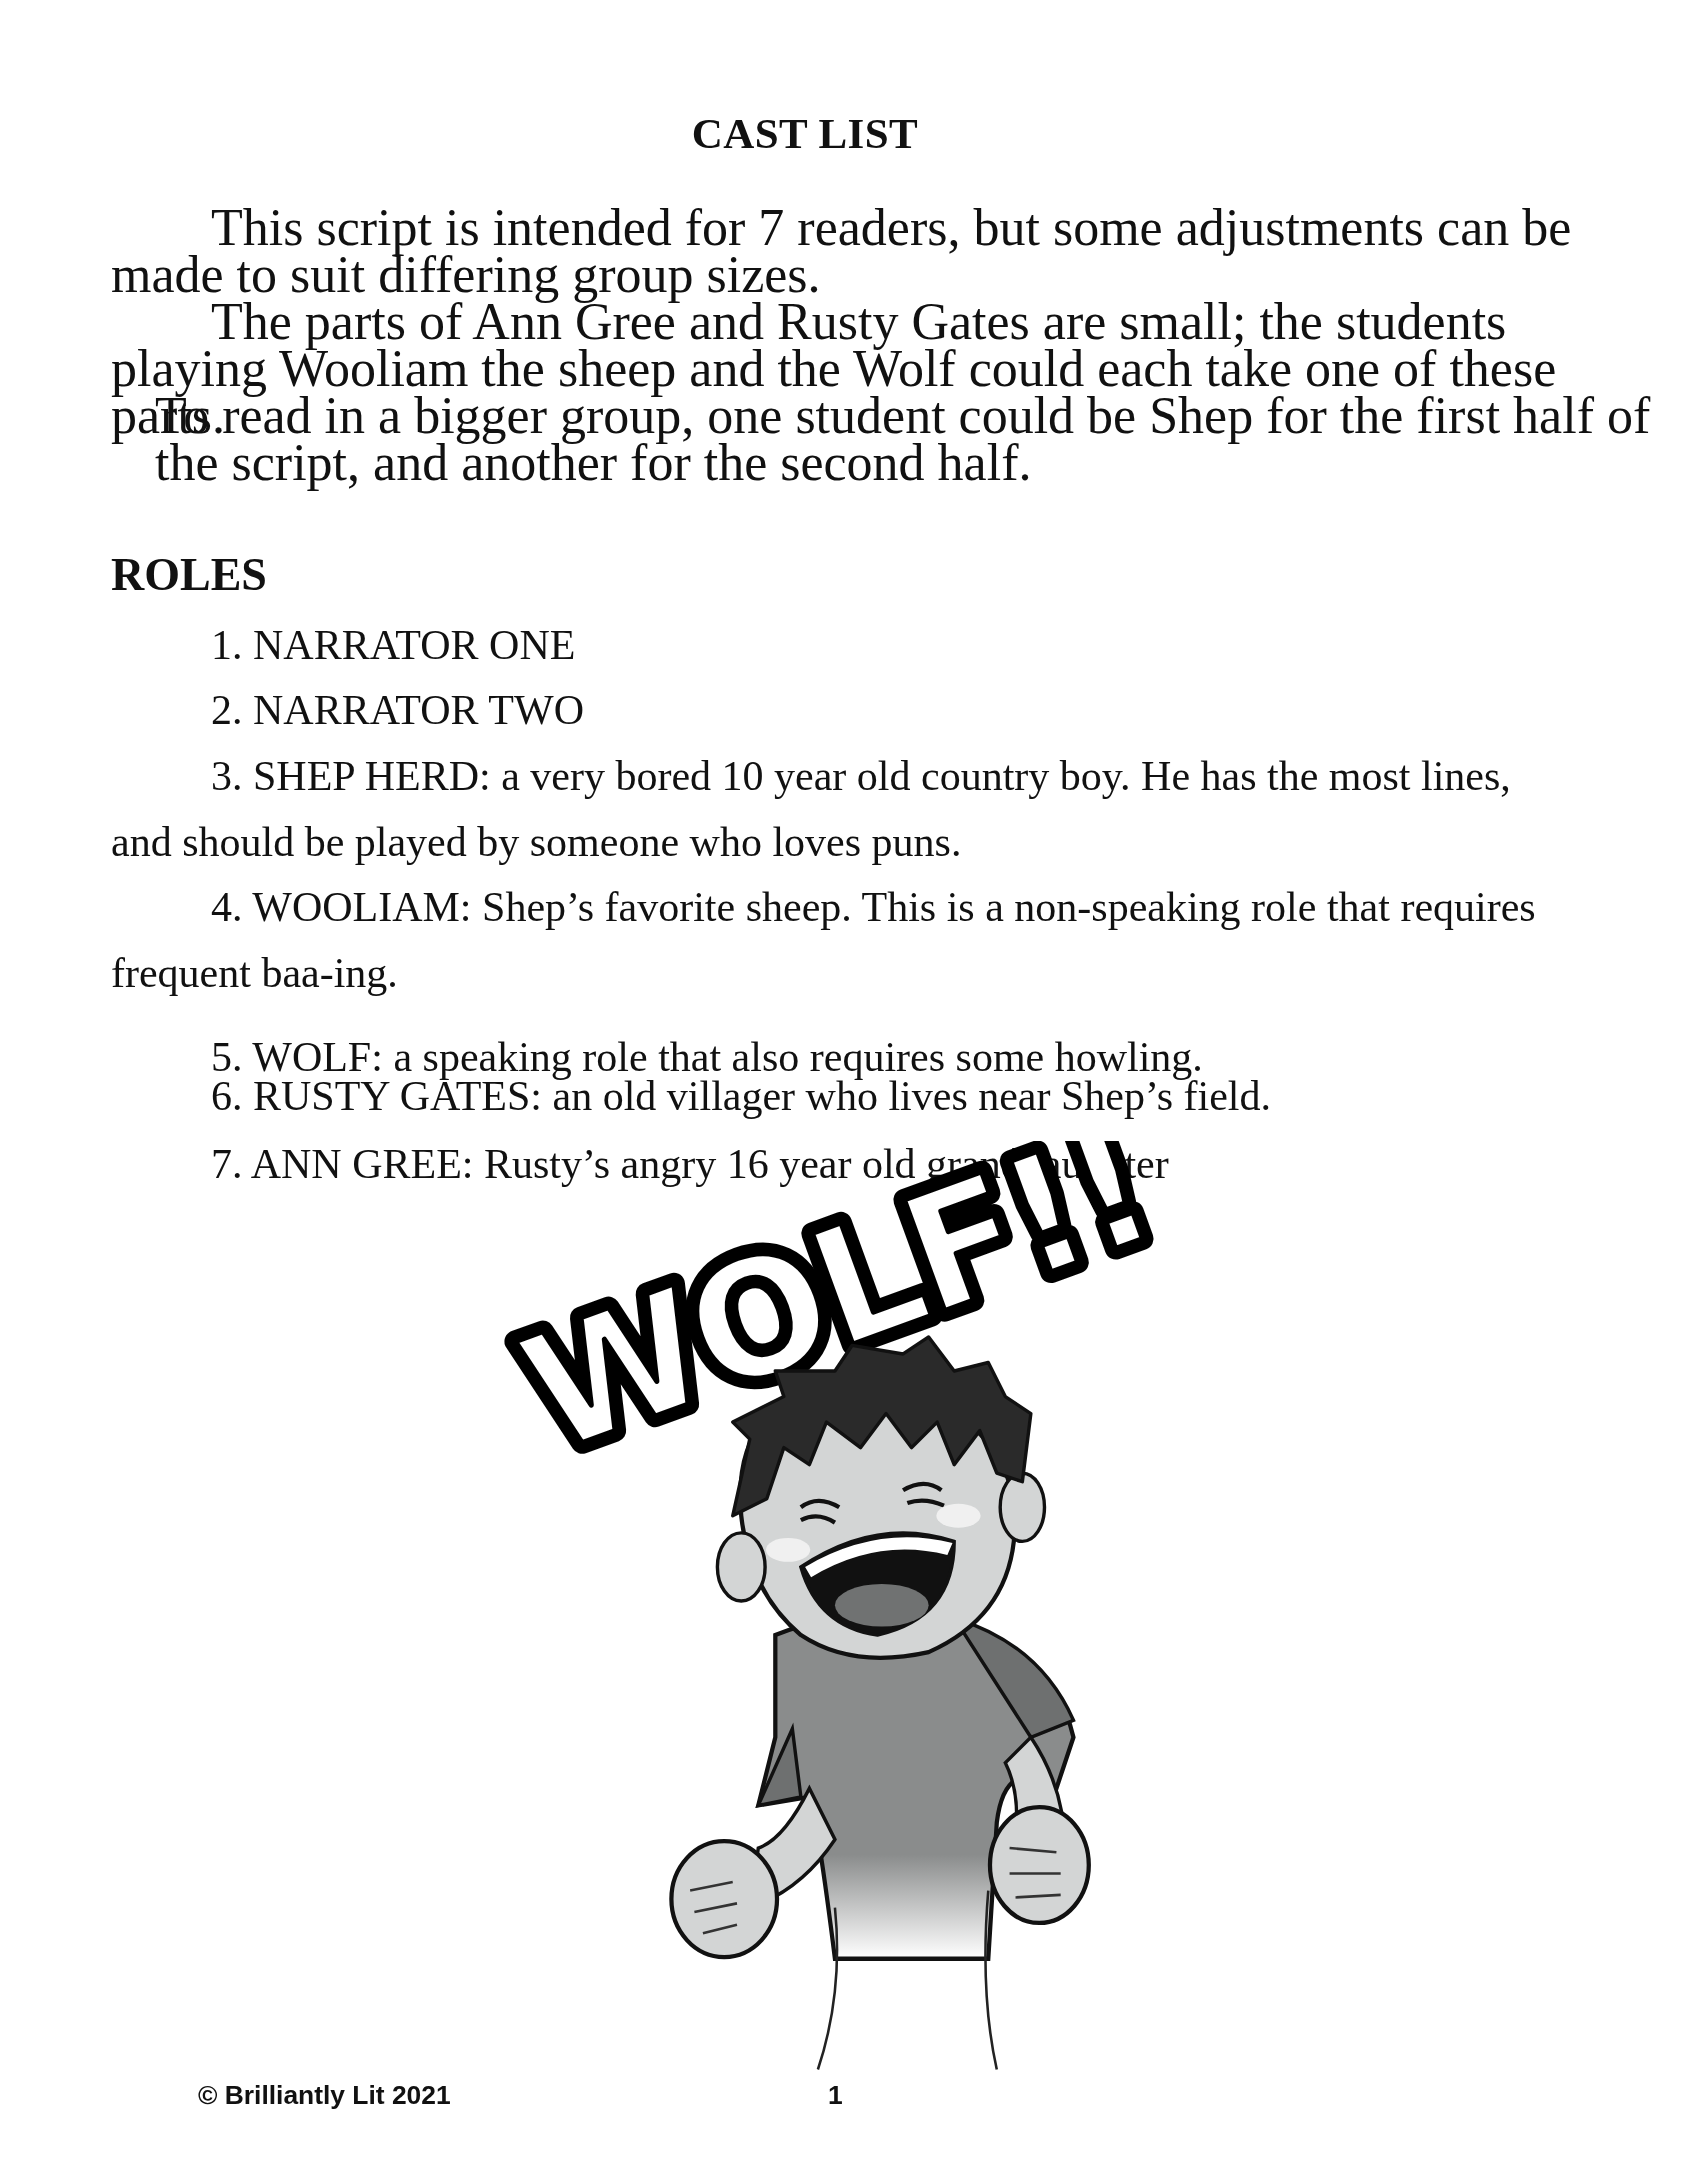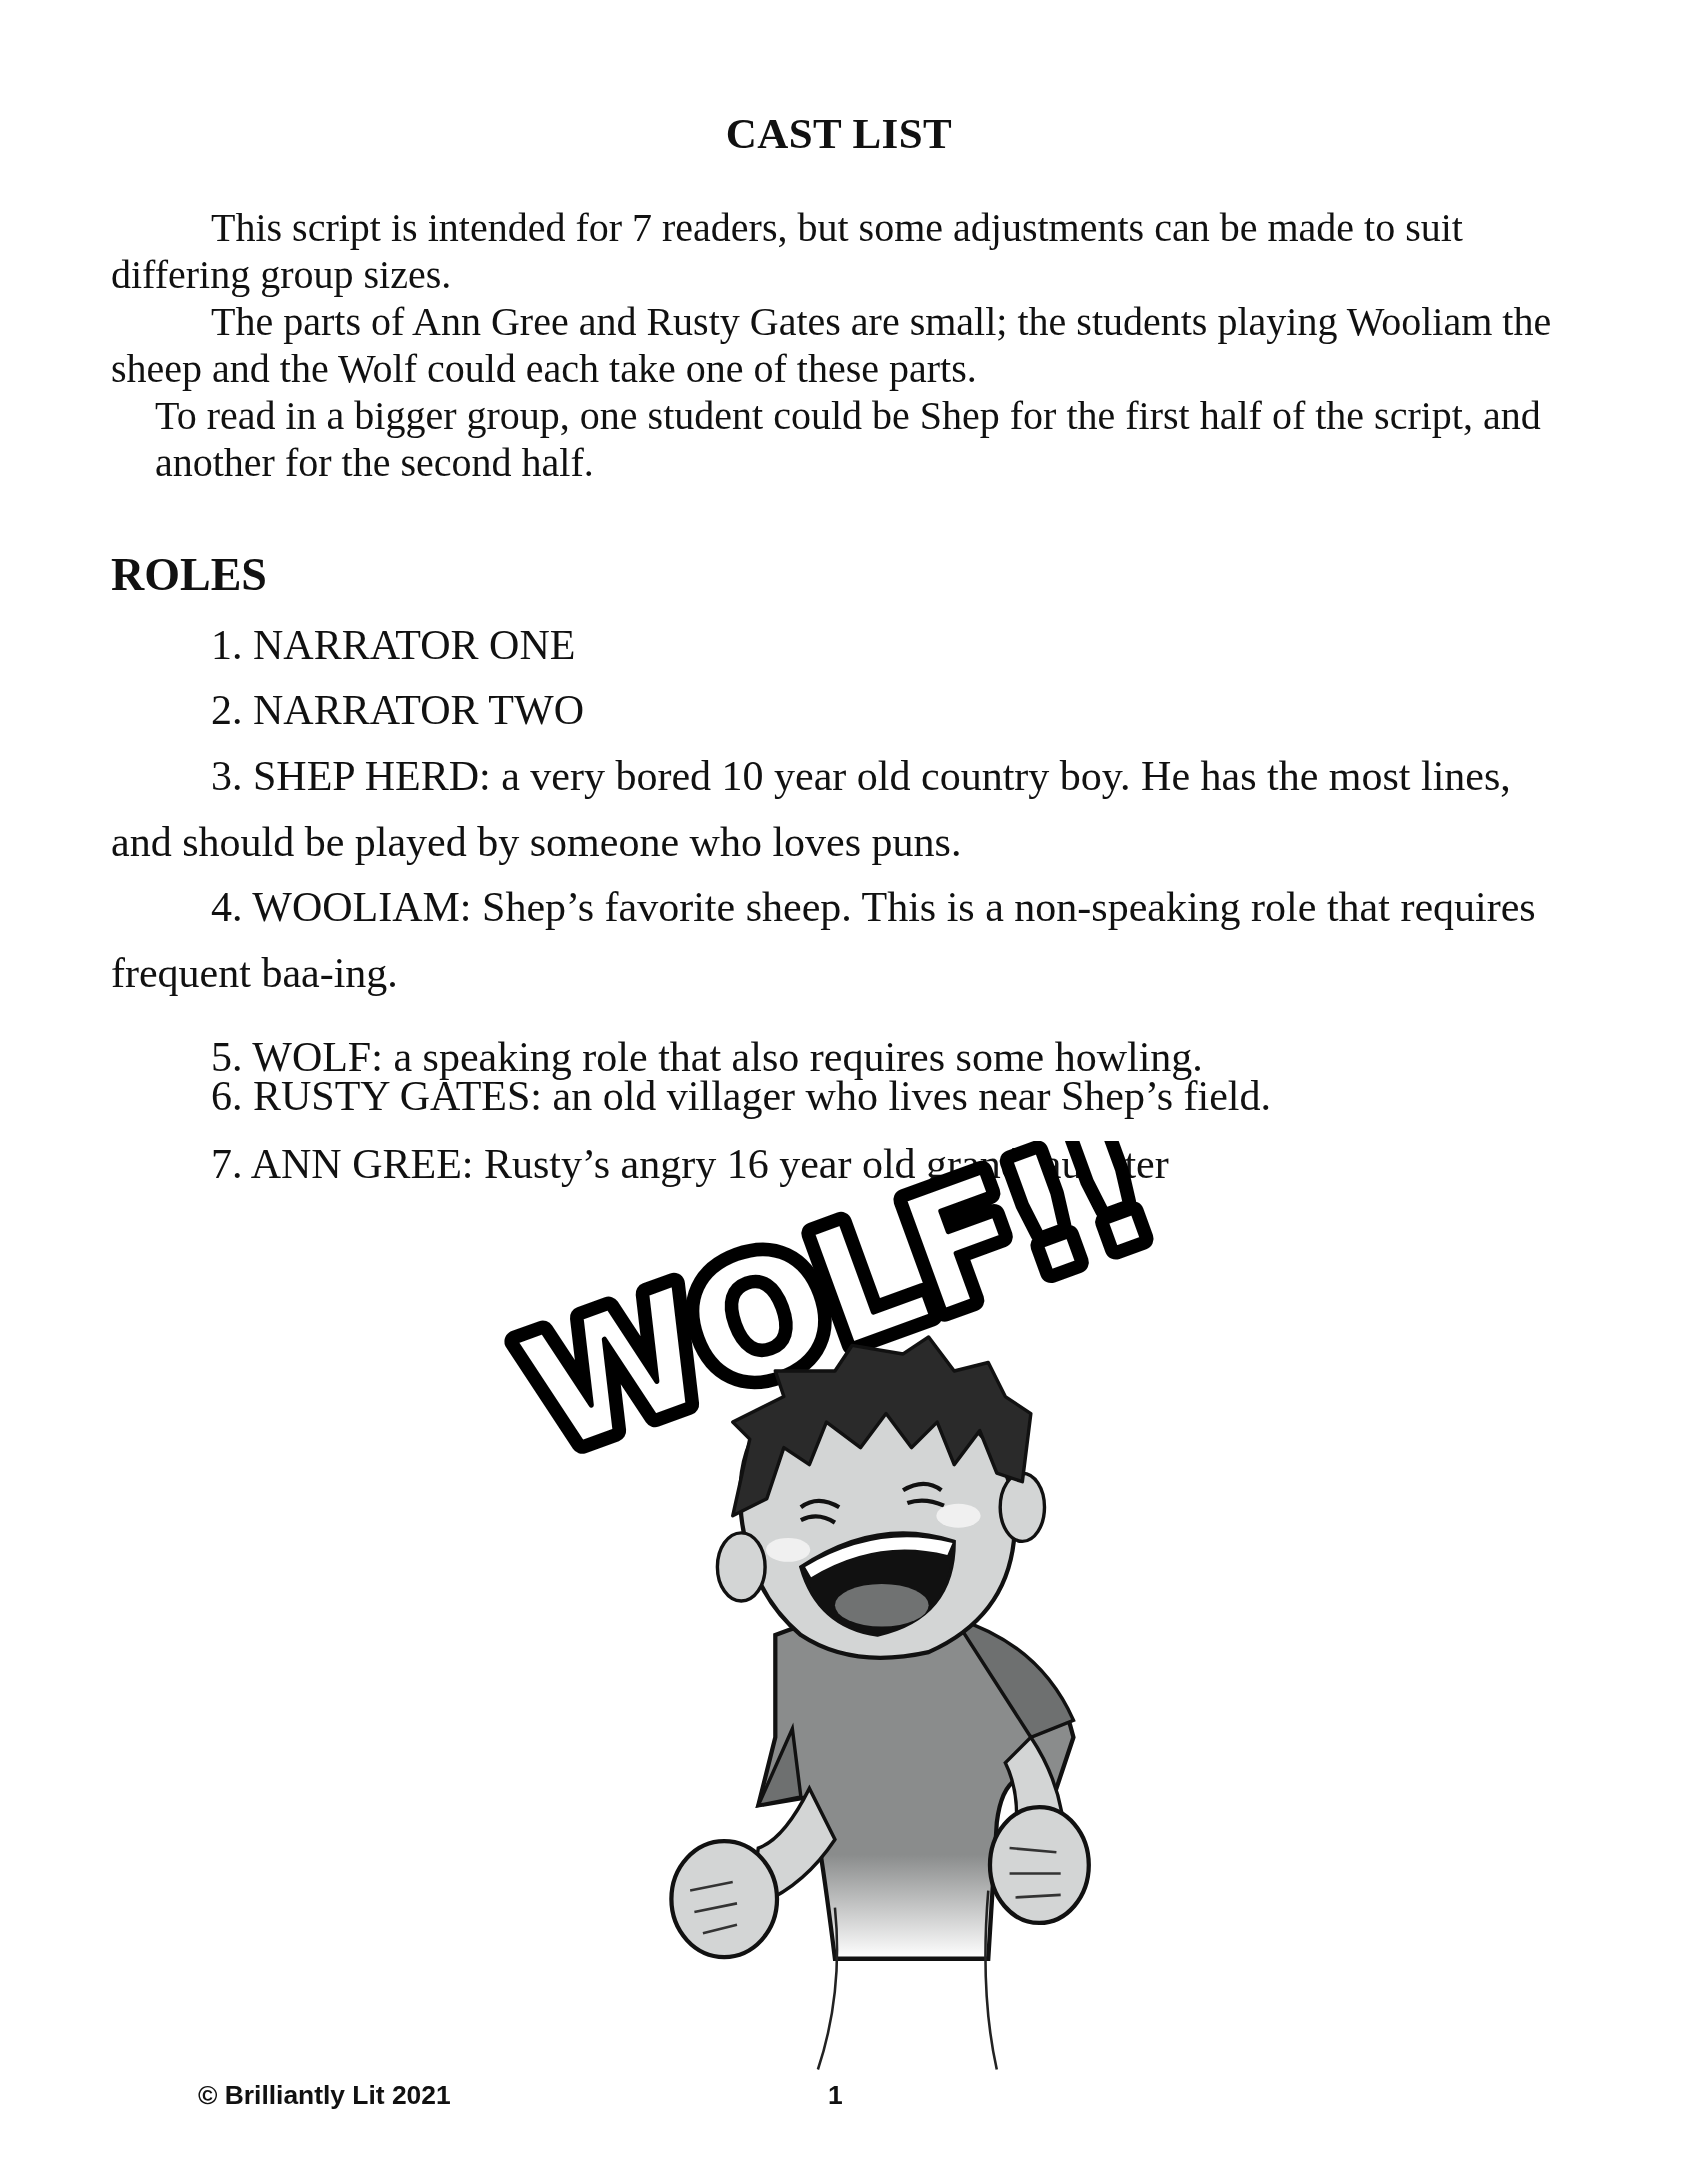--- a/index.html
+++ b/index.html
@@ -1,23 +1,23 @@
 <!DOCTYPE html>
 <html style="font-size:13.6px"><head>
 <meta charset="utf-8">
 <style>
   html, body { margin: 0; padding: 0; background: #ffffff; }
   body { width: 1685px; height: 2181px; position: relative; overflow: hidden; color: #111; }
   .serif { font-family: "Liberation Serif", "DejaVu Serif", serif; }
   .sans { font-family: "Liberation Sans", "DejaVu Sans", sans-serif; margin-top: 8px; }
 
   #title { position: absolute; top: 109px; left: 0; width: 1610px; text-align: center;
-           font-weight: bold; font-size: 43px; letter-spacing: 0.4px; padding-left: 34px; }
+           font-weight: bold; font-size: 43px; letter-spacing: 0.4px; }
 
-  .intro { position: absolute; left: 111px; width: 1499px; font-size: 40px; line-height: 47px; }
+  .intro { position: absolute; left: 111px; width: 1499px; font-size: 52px; line-height: 47px; }
   .intro p { margin: 0; }
   .indent { text-indent: 100px; }
 
   #roles-heading { position: absolute; top: 548px; left: 111px; font-weight: bold; font-size: 46px; }
 
   .role { position: absolute; left: 111px; width: 1465px; font-size: 42px; line-height: 66px; }
   .role .name { font-weight: normal; }
   .role.ind { text-indent: 100px; }
 
   #footer-copy { position: absolute; top: 2072px; left: 198px; font-weight: bold; font-size: 26.4px; }

